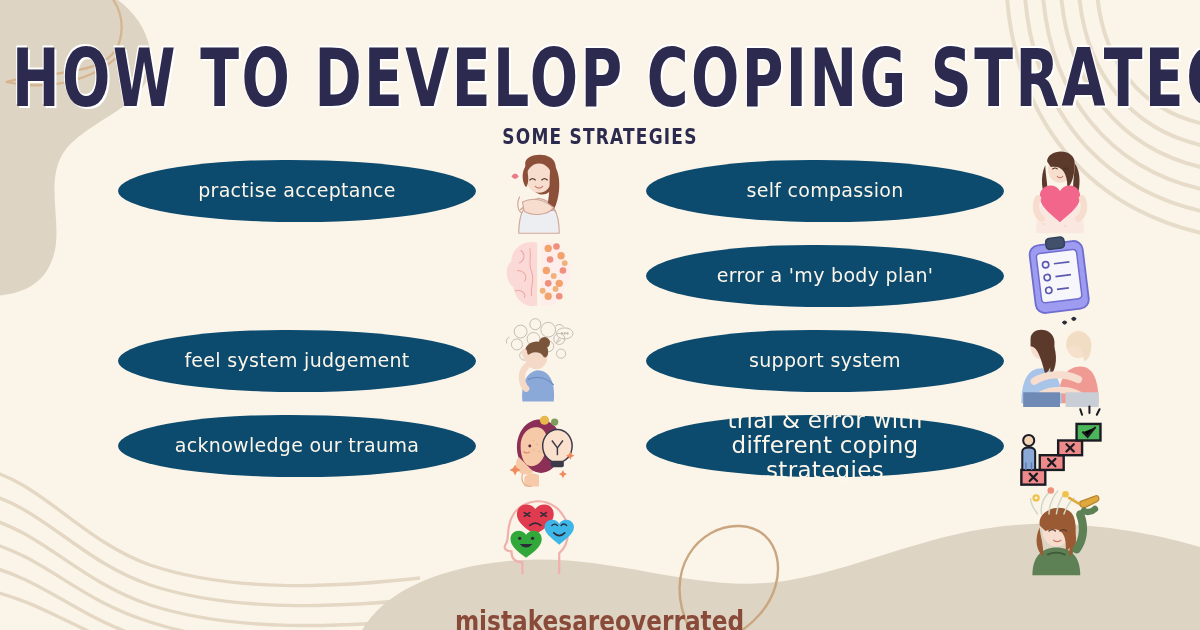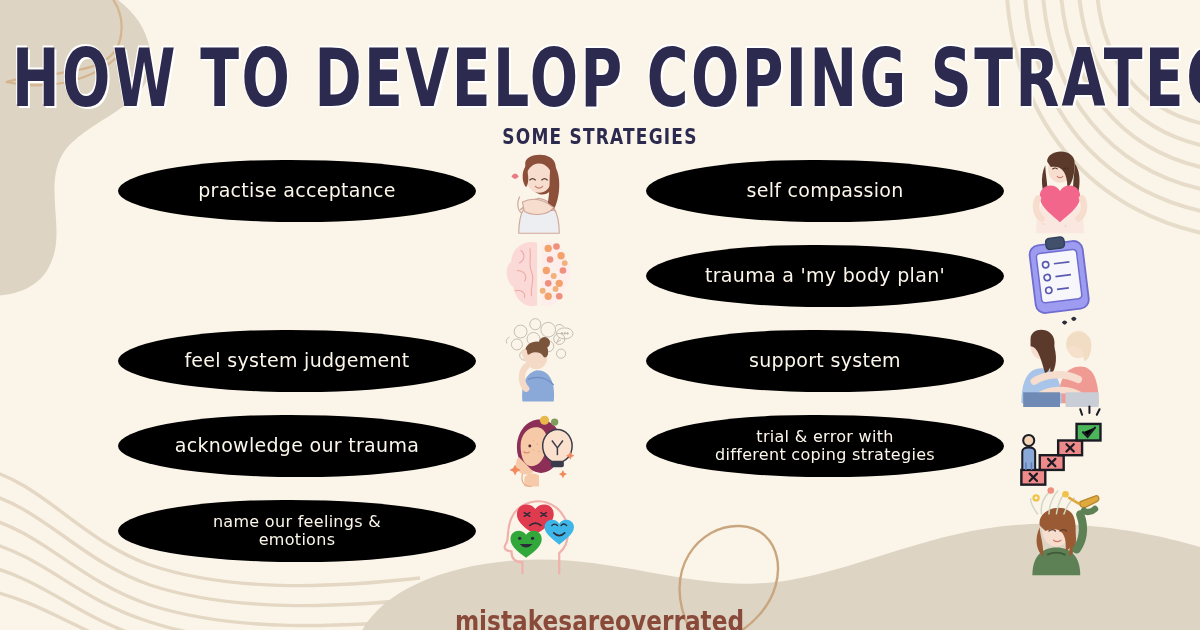--- a/index.html
+++ b/index.html
@@ -58,21 +58,21 @@
     display: flex;
     align-items: center;
   }
 
   .pill {
     position: relative;
     height: 62px;
     display: flex;
     align-items: center;
     justify-content: center;
-    background: #000000;
+    background: #0c4a6e;
     color: #fbf3e6;
     text-align: center;
     padding: 0 26px;
     
     border-radius: 46% 52% 48% 50% / 50% 50% 50% 50%;
   }
   .pill::before {
     content: "";
     position: absolute;
     left: 4%;
@@ -102,21 +102,21 @@
     position: relative;
     z-index: 2;
     font-family: "DejaVu Sans", sans-serif;
     font-size: 19px;
     font-weight: 400;
     letter-spacing: 0.3px;
     line-height: 1.05;
     color: #fdf6ea;
     white-space: pre-line;
   }
-  .pill-text.two-line { font-size: 16px; line-height: 1.08; }
+  .pill-text.two-line { font-size: 23px; line-height: 1.08; }
 
   .illo {
     position: absolute;
     width: 92px;
     height: 92px;
     top: 50%;
     transform: translateY(-50%);
   }
   .col-left .illo  { left: 375px; }
   .col-right .illo { left: 368px; }
@@ -305,24 +305,20 @@
           <g fill="#f08a5d">
               <path d="M24 70 l2 4 l4 2 l-4 2 l-2 4 l-2 -4 l-4 -2 l4 -2z"></path>
               <path d="M84 56 l1.5 3 l3 1.5 l-3 1.5 l-1.5 3 l-1.5 -3 l-3 -1.5 l3 -1.5z"></path>
               <path d="M76 76 l1.5 3 l3 1.5 l-3 1.5 l-1.5 3 l-1.5 -3 l-3 -1.5 l3 -1.5z"></path>
             </g>
         </svg>
       </div>
     </div>
 
     <div class="row">
-      <div class="pill pill-left">
-        <span class="pill-text two-line">name our feelings &amp;
-emotions</span>
-      </div>
       <div class="illo">
         <svg viewBox="0 0 100 100" xmlns="http://www.w3.org/2000/svg">
           <path d="M72 96 L72 74 C86 62 84 36 68 24 C52 12 28 18 20 36 C14 50 18 58 14 64 C10 70 16 72 20 72 C20 80 24 84 32 84 L32 96" fill="none" stroke="#f0b0ab" stroke-width="2.4" stroke-linecap="round"></path>
           <path d="M46 26 C40 18 26 20 26 32 C26 42 40 50 46 54 C52 50 66 42 66 32 C66 20 52 18 46 26Z" fill="#e03a4e"></path>
           <path d="M34 30 l6 4 M40 30 l-6 4" stroke="#2b2b3a" stroke-width="1.6" stroke-linecap="round"></path>
           <path d="M52 30 l6 4 M58 30 l-6 4" stroke="#2b2b3a" stroke-width="1.6" stroke-linecap="round"></path>
           <path d="M40 44 q6 -5 12 0" stroke="#2b2b3a" stroke-width="1.8" fill="none" stroke-linecap="round"></path>
           <path d="M36 54 C31 47 19 49 19 59 C19 68 31 75 36 79 C41 75 53 68 53 59 C53 49 41 47 36 54Z" fill="#33a83a"></path>
           <circle cx="29" cy="58" r="1.8" fill="#2b2b3a"></circle>
             <circle cx="43" cy="58" r="1.8" fill="#2b2b3a"></circle>
@@ -362,21 +358,21 @@
           <path d="M47 34 q3 3 6 0" stroke="#c97c6c" stroke-width="1.2" fill="none" stroke-linecap="round"></path>
           <path d="M50 50 C44 40 28 43 28 56 C28 68 44 78 50 84 C56 78 72 68 72 56 C72 43 56 40 50 50Z" fill="#f2668c"></path>
           <path d="M26 58 C22 66 24 76 30 80" stroke="#f6ddcd" stroke-width="7" fill="none" stroke-linecap="round"></path>
           <path d="M74 58 C78 66 76 76 70 80" stroke="#f6ddcd" stroke-width="7" fill="none" stroke-linecap="round"></path>
         </svg>
       </div>
     </div>
 
     <div class="row">
       <div class="pill pill-right">
-        <span class="pill-text">trauma a 'my body plan'</span>
+        <span class="pill-text">error a 'my body plan'</span>
       </div>
       <div class="illo">
         <svg viewBox="0 0 100 100" xmlns="http://www.w3.org/2000/svg">
           <g transform="rotate(-7 50 50)">
             <rect x="20" y="14" width="58" height="74" rx="10" fill="#9e9cf0" stroke="#6f6dd0" stroke-width="2"></rect>
             <rect x="27" y="23" width="44" height="54" rx="4" fill="#f7f7fb" stroke="#6f6dd0" stroke-width="1.6"></rect>
             <rect x="39" y="8" width="20" height="12" rx="4" fill="#43506b" stroke="#31405c" stroke-width="1.6"></rect>
             <g stroke="#5a5ab0" stroke-width="1.8" fill="none">
               <circle cx="36" cy="36" r="3.4"></circle>
                 <path d="M45 36 h17"></path>

